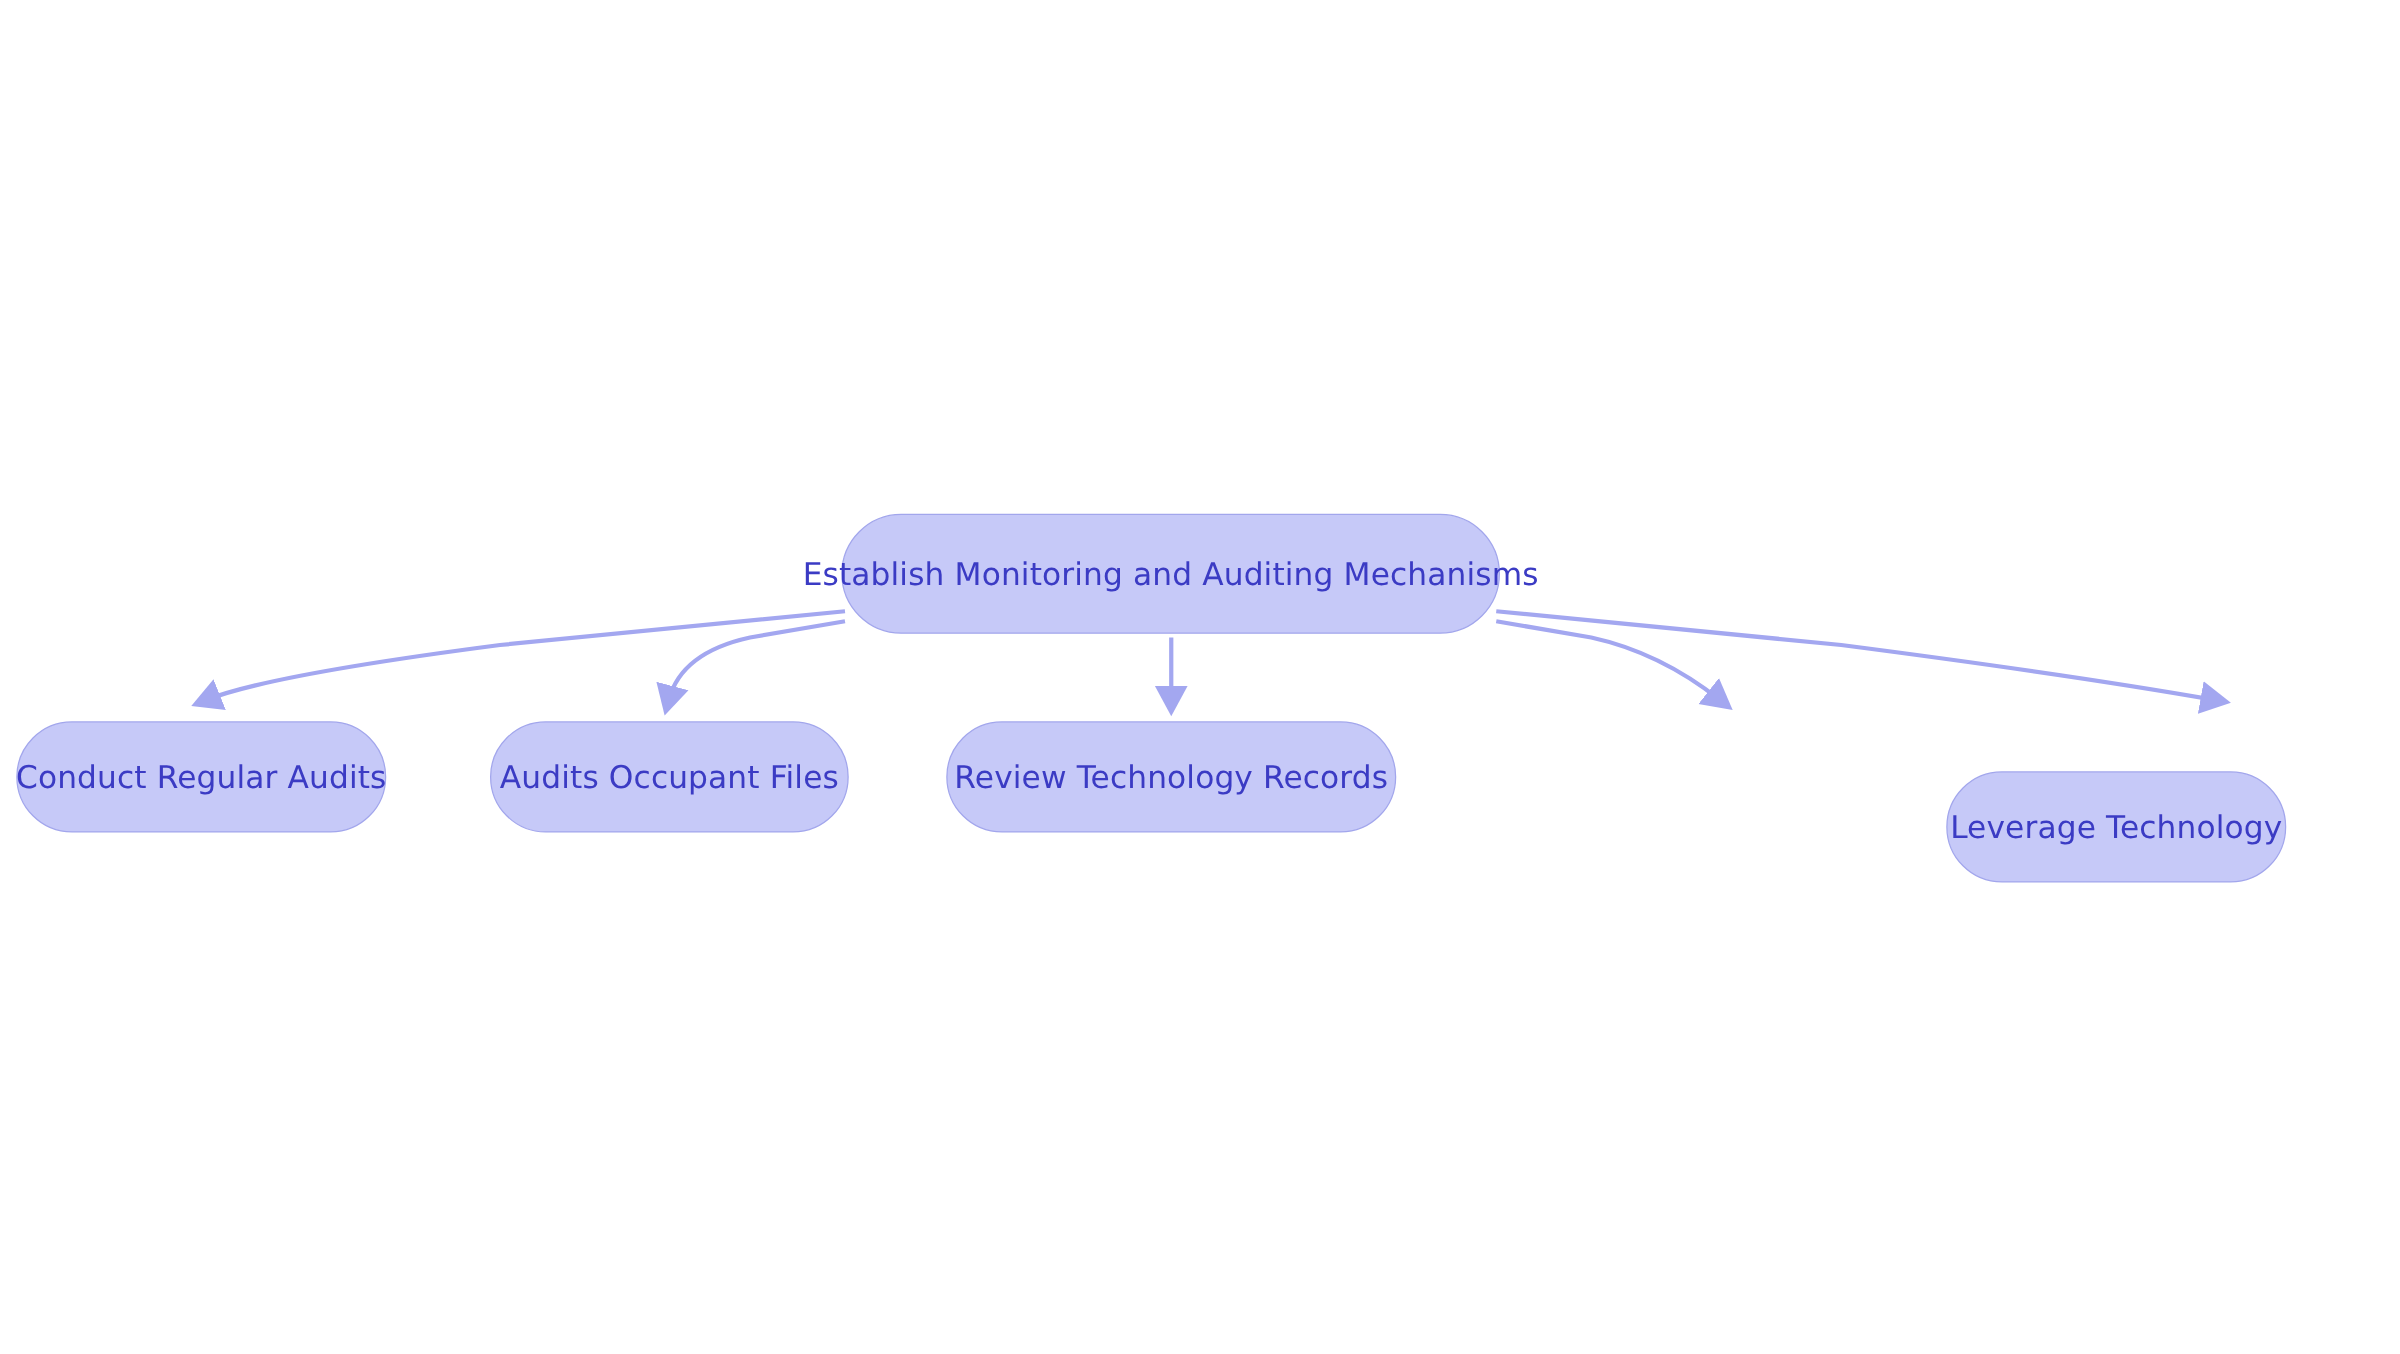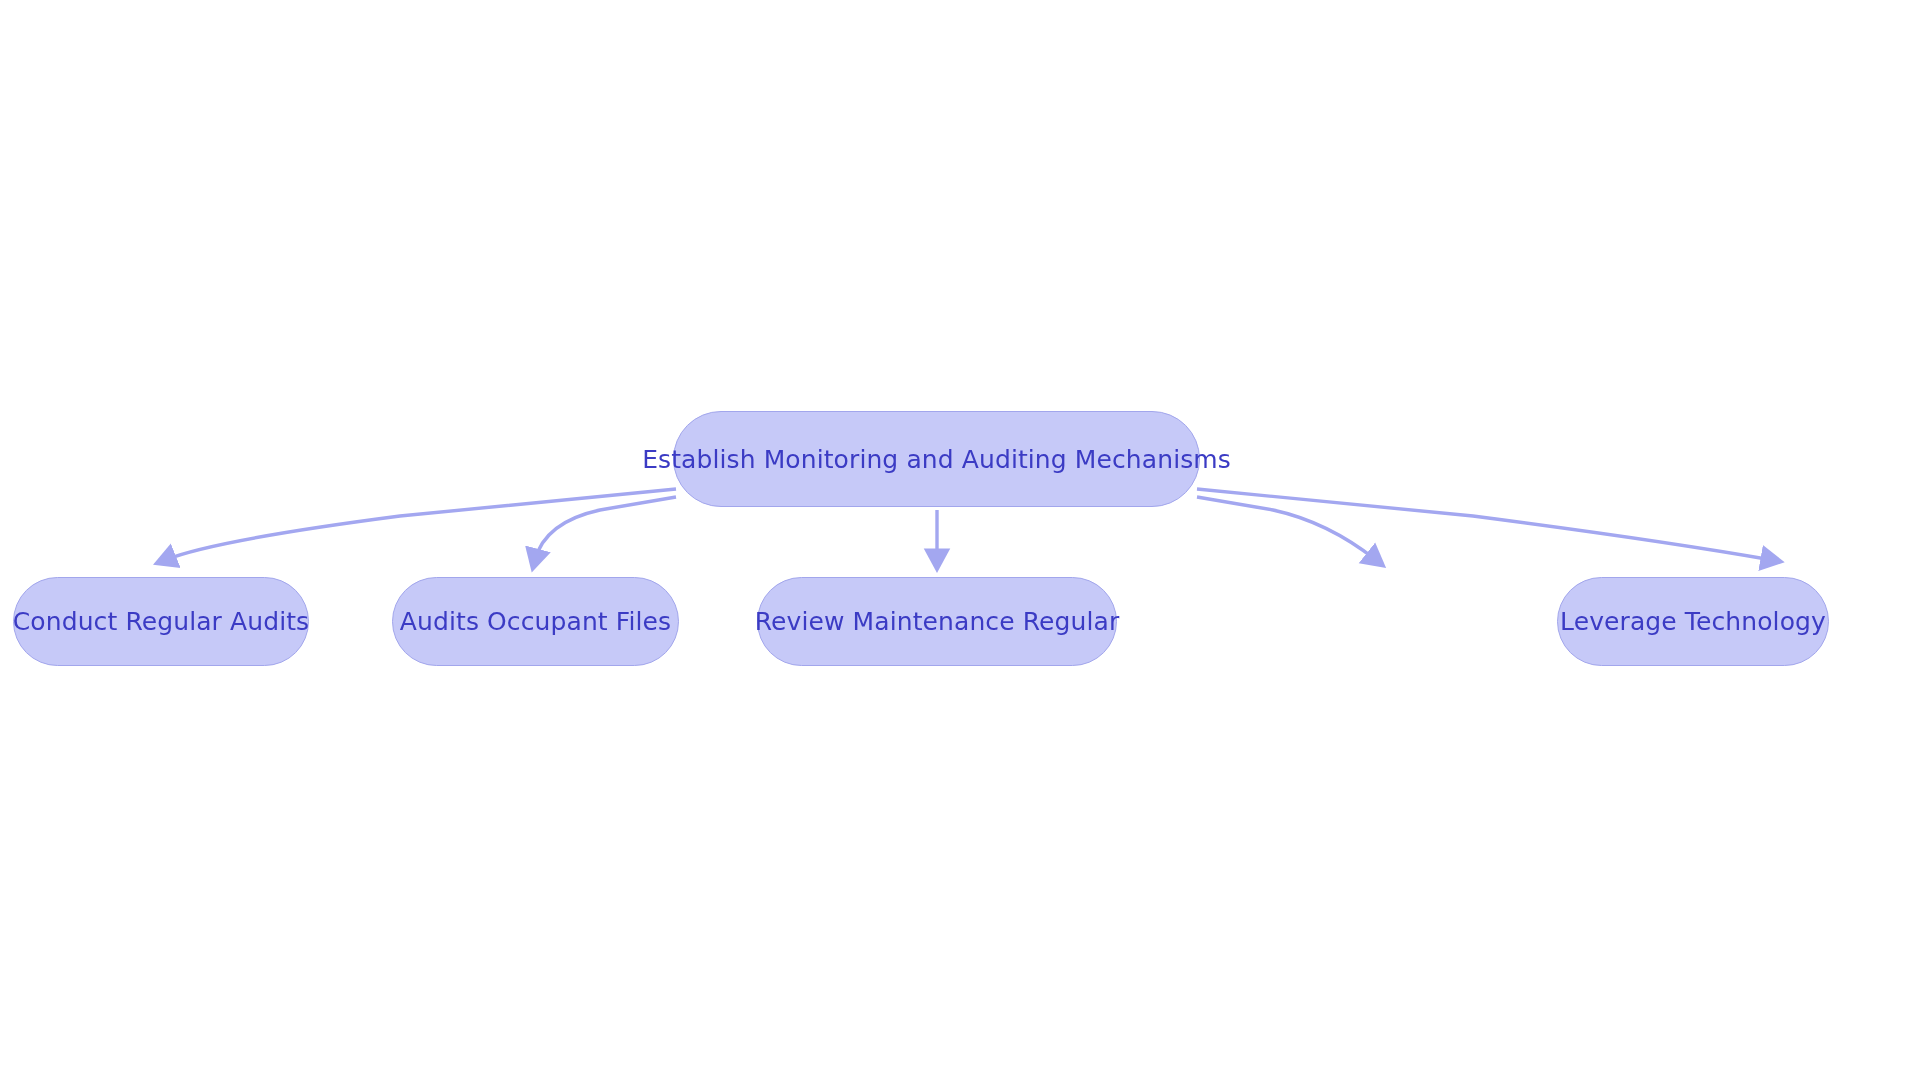--- a/index.html
+++ b/index.html
@@ -55,21 +55,21 @@
   }
   .node-child {
     top: 577px;
     height: 89px;
     font-size: 25px;
   }
   #node-child-0 { left: 13px;   width: 296px; }
   #node-child-1 { left: 392px;  width: 287px; }
   #node-child-2 { left: 757px;  width: 360px; }
   #node-child-3 { left: 1194px; width: 363px; }
-  #node-child-4 { left: 1557px; width: 272px; }
+  #node-child-4 { left: 1557px; width: 272px; margin-top: 40px; }
 </style>
 </head>
 <body>
 
 <div id="flowchart-canvas">
 
   <svg class="edge-layer" viewBox="0 0 1920 1083">
     <defs>
       <marker id="arrowhead" markerWidth="9" markerHeight="9" refX="3.4" refY="4.5" orient="auto" markerUnits="strokeWidth">
         <path d="M0,0.6 L7.2,4.5 L0,8.4 Z" fill="#a3a7f0"></path>
@@ -93,21 +93,21 @@
 
   <div class="node" id="node-root">
     <span class="node-label">Establish Monitoring and Auditing Mechanisms</span>
   </div>
 
   <div class="node node-child" id="node-child-1">
     <span class="node-label">Audits Occupant Files</span>
   </div>
 
   <div class="node node-child" id="node-child-2">
-    <span class="node-label">Review Maintenance Regular</span>
+    <span class="node-label">Review Technology Records</span>
   </div>
 
 
   <div class="node node-child" id="node-child-4">
     <span class="node-label">Leverage Technology</span>
   </div>
 
 </div>
 
 </body></html>

